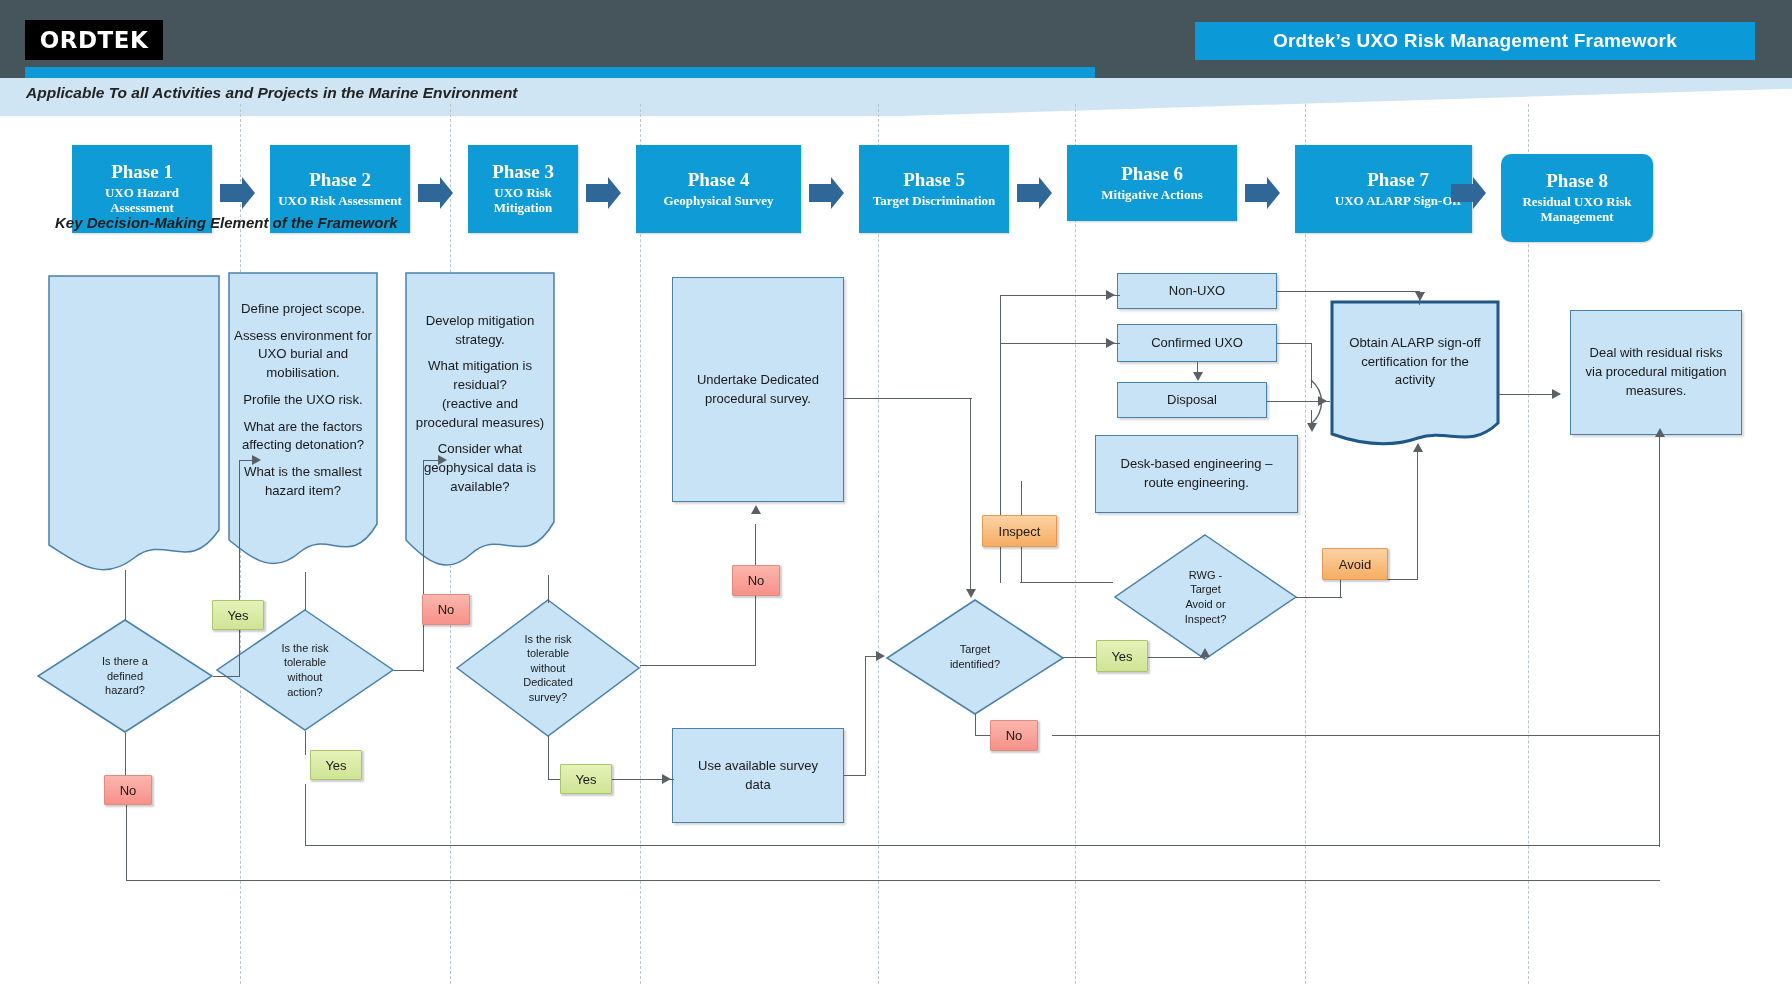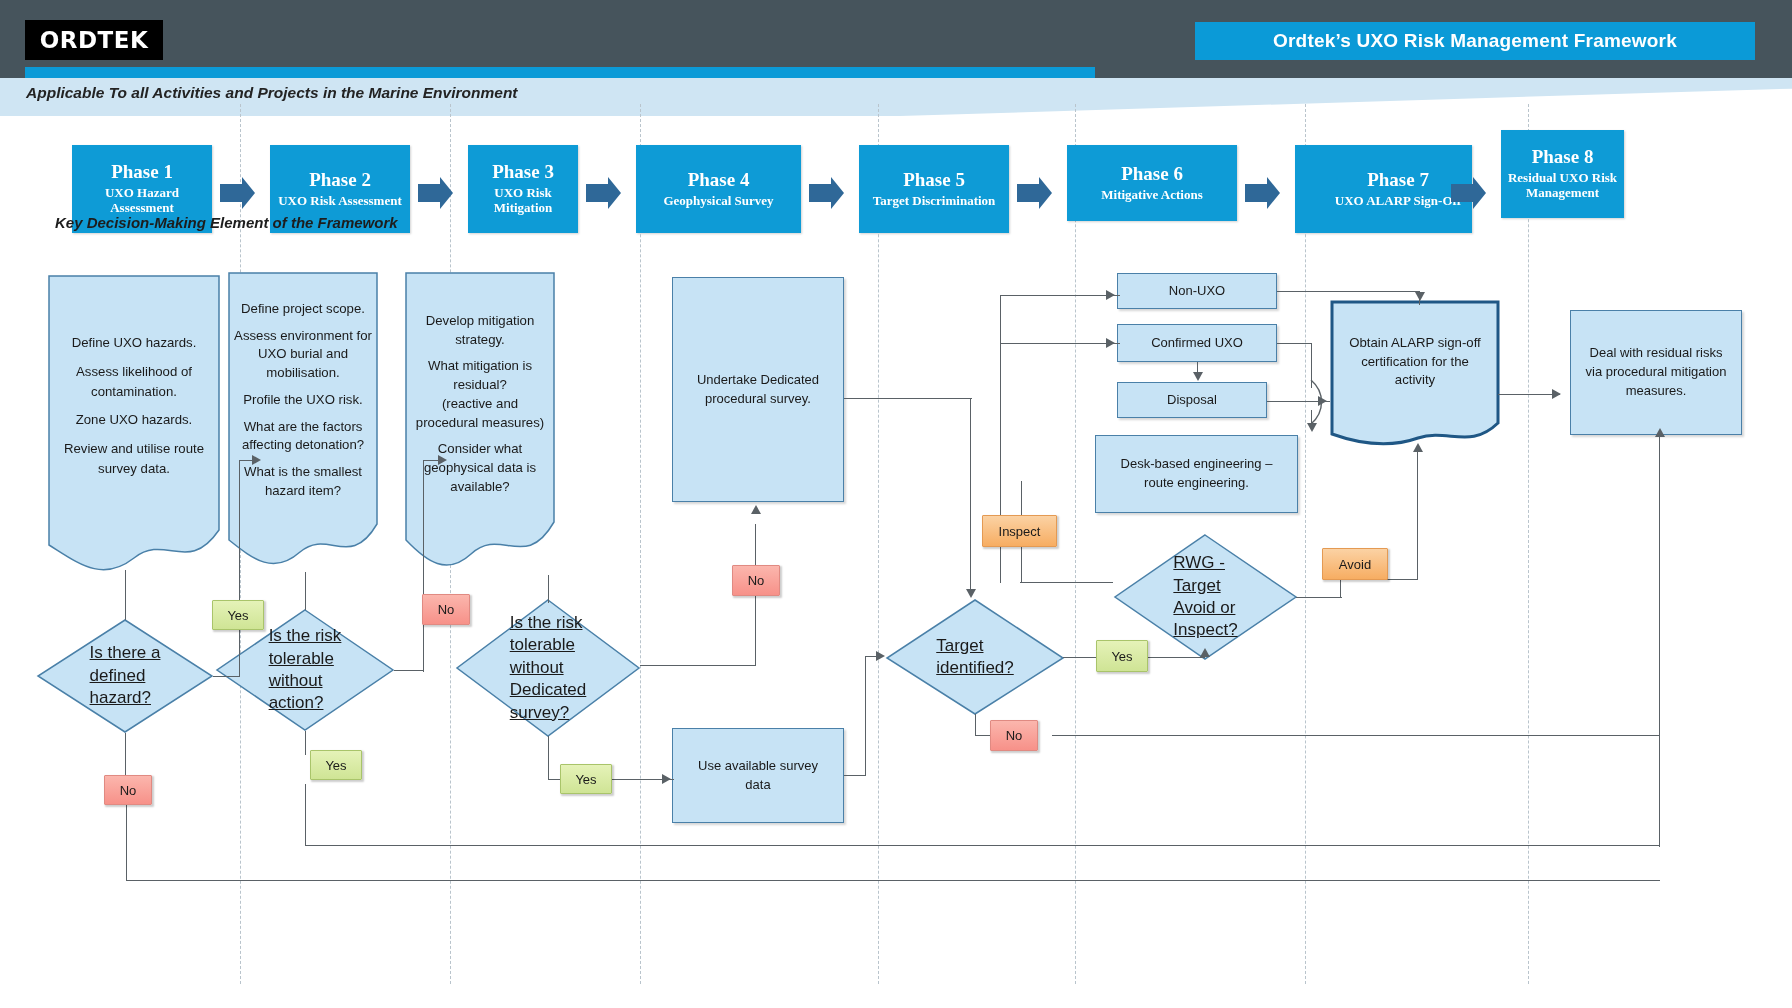--- a/index.html
+++ b/index.html
@@ -38,22 +38,22 @@
       border-left:13px solid #2f6898;border-top:16px solid transparent;border-bottom:16px solid transparent;}
 
   
   #keynote{position:absolute;left:55px;top:214px;font-style:italic;font-weight:bold;font-size:15px;color:#1d1d1d;}
   .box{position:absolute;background:#c7e3f5;border:1.2px solid #4a80a8;box-sizing:border-box;
        display:flex;align-items:center;justify-content:center;text-align:center;
        font-size:13px;line-height:1.45;box-shadow:1.5px 1.5px 2px rgba(0,0,0,.16);}
   .dia-wrap{position:absolute;}
   .dia-wrap svg{position:absolute;left:0;top:0;}
   .dia-txt{position:absolute;left:0;top:0;width:100%;height:100%;
-      display:flex;align-items:center;justify-content:center;text-align:left;
-      font-size:17px;line-height:1.32;pointer-events:none;text-decoration:underline;}
+      display:flex;align-items:center;justify-content:center;text-align:center;
+      font-size:11px;line-height:1.32;pointer-events:none;}
   .lbl{position:absolute;display:flex;align-items:center;justify-content:center;
        font-size:13px;border-radius:1px;box-sizing:border-box;
        box-shadow:1.5px 1.5px 2px rgba(0,0,0,.2);}
   .lbl.yes{background:linear-gradient(#e5f2b8,#cfe495);border:1px solid #a9c46a;}
   .lbl.no{background:linear-gradient(#fbb6ad,#f79189);border:1px solid #e08a82;}
   .lbl.act{background:linear-gradient(#fbd2a4,#f7ad62);border:1px solid #e49a53;}
   .alarp{position:absolute;}
 
   
   .h{position:absolute;height:0;border-top:1.4px solid #5a6166;}
@@ -121,40 +121,31 @@
   <div class="psub">Mitigative Actions</div>
 </div>
 <div class="phase-arrow" style="left:1245px;top:184px;width:22px;"></div>
 
 <div class="phase" style="left:1295px;top:145px;width:148px;height:88px;padding-left:29px;">
   <div class="pname">Phase 7</div>
   <div class="psub">UXO ALARP Sign-Off</div>
 </div>
 <div class="phase-arrow" style="left:1451px;top:184px;width:22px;"></div>
 
-<div class="phase" style="left:1501px;top:130px;width:123px;height:88px;">
+<div class="phase" style="left:1501px;top:154px;width:152px;height:88px;border-radius:10px;">
   <div class="pname">Phase 8</div>
   <div class="psub">Residual UXO Risk Management</div>
 </div>
 
 <div id="keynote">Key Decision-Making Element of the Framework</div>
 
 <div class="alarp" style="left:48px;top:275px;width:172px;height:305px;">
   <svg width="172" height="305" viewBox="0 0 172 305">
     <path d="M1,1 H171 V255 C140,300 118,258 86,283 C54,308 30,288 1,270 Z" fill="#c7e3f5" stroke="#4a80a8" stroke-width="1.5"></path>
   </svg>
-  <div style="position:absolute;left:8px;top:58px;width:156px;text-align:center;font-size:13.2px;line-height:1.5;">
-    <div>Define UXO hazards.</div>
-    <div style="height:9px"></div>
-    <div>Assess likelihood of contamination.</div>
-    <div style="height:9px"></div>
-    <div>Zone UXO hazards.</div>
-    <div style="height:9px"></div>
-    <div>Review and utilise route survey data.</div>
-  </div>
 </div>
 
 <div class="alarp" style="left:228px;top:272px;width:150px;height:308px;">
   <svg width="150" height="308" viewBox="0 0 150 308">
     <path d="M1,1 H149 V252 C122,298 100,256 72,280 C46,303 26,288 1,268 Z" fill="#c7e3f5" stroke="#4a80a8" stroke-width="1.5"></path>
   </svg>
   <div style="position:absolute;left:6px;top:28px;width:138px;text-align:center;font-size:13.2px;line-height:1.42;">
     <div>Define project scope.</div>
     <div style="height:8px"></div>
     <div>Assess environment for UXO burial and mobilisation.</div>

